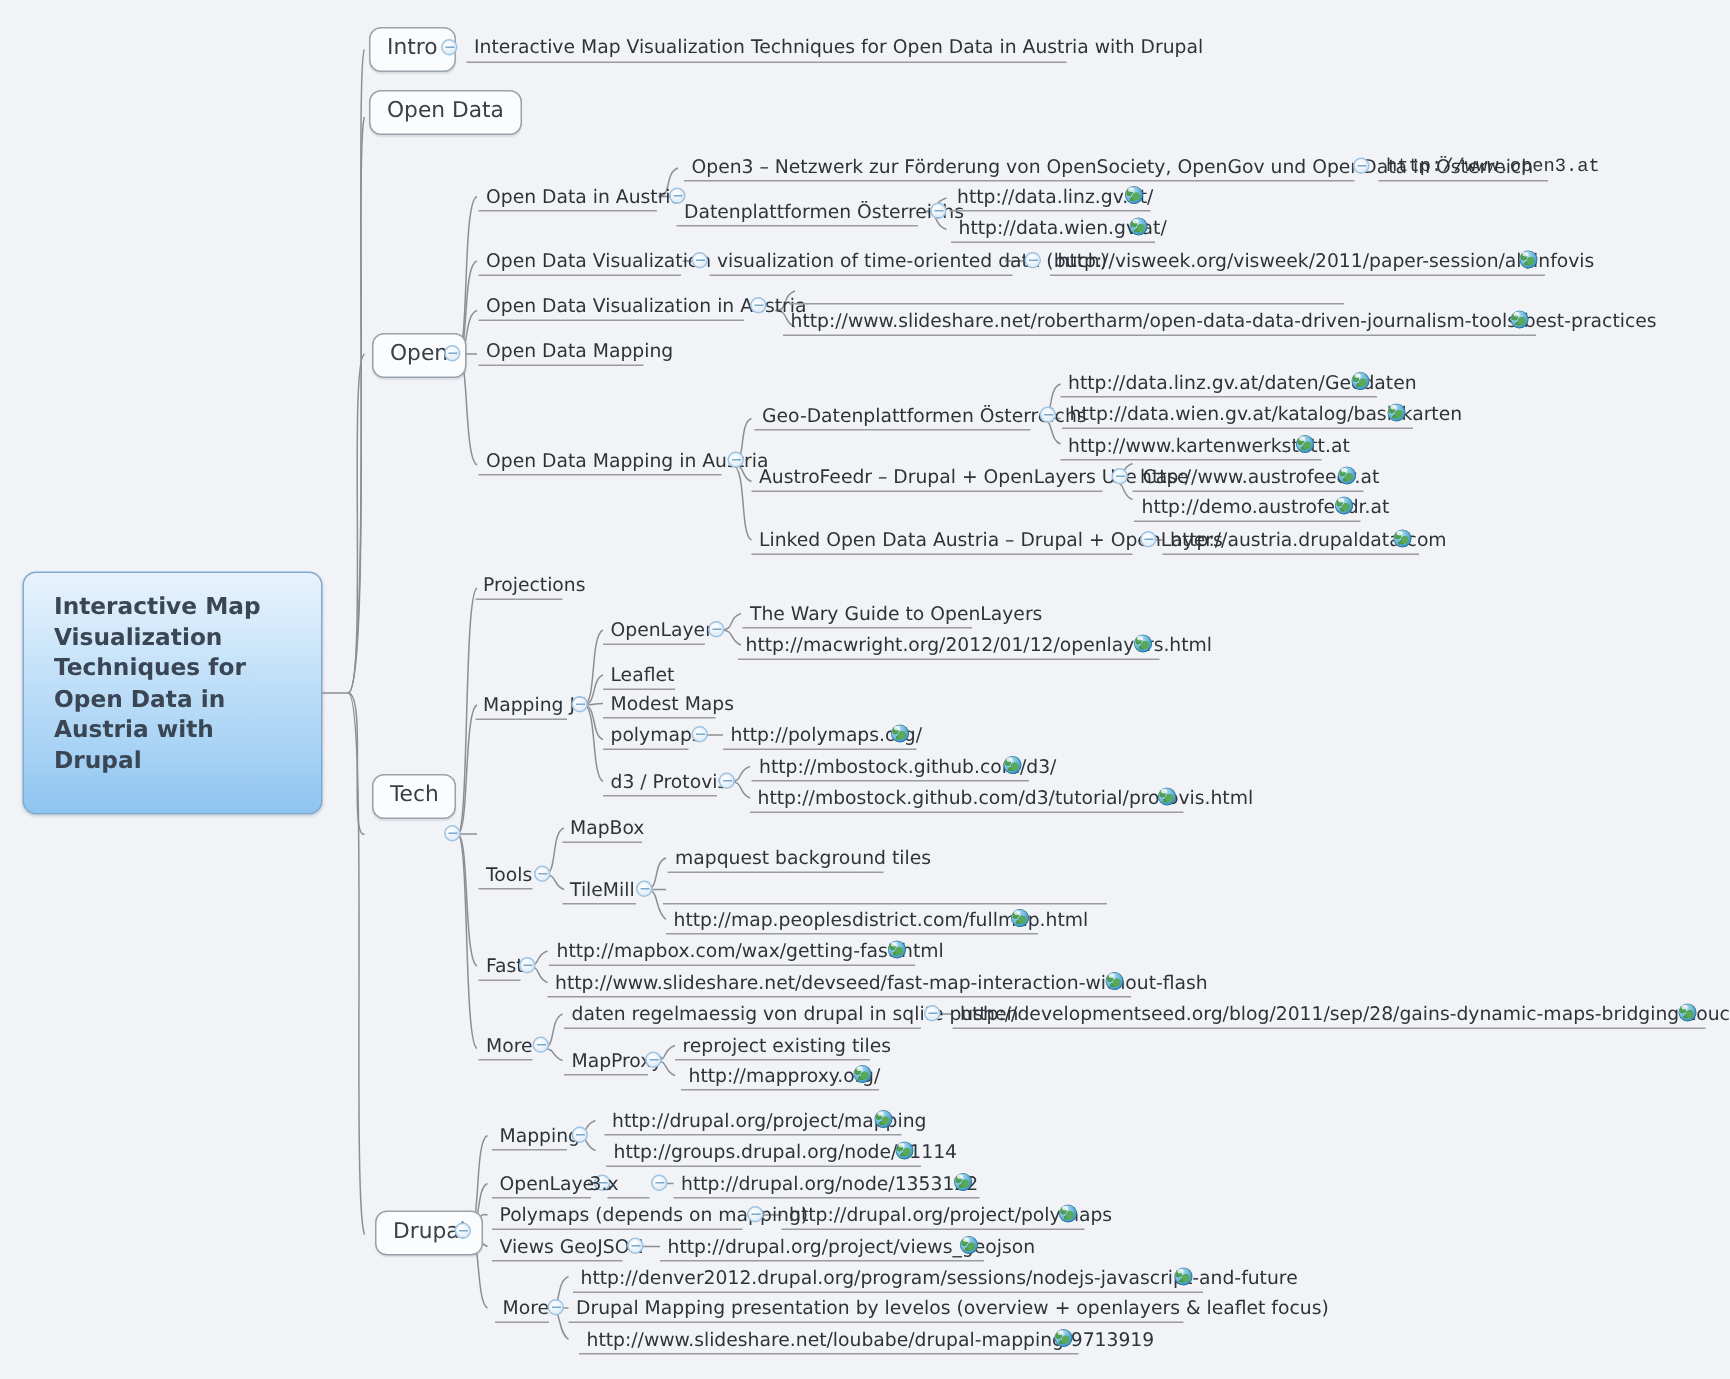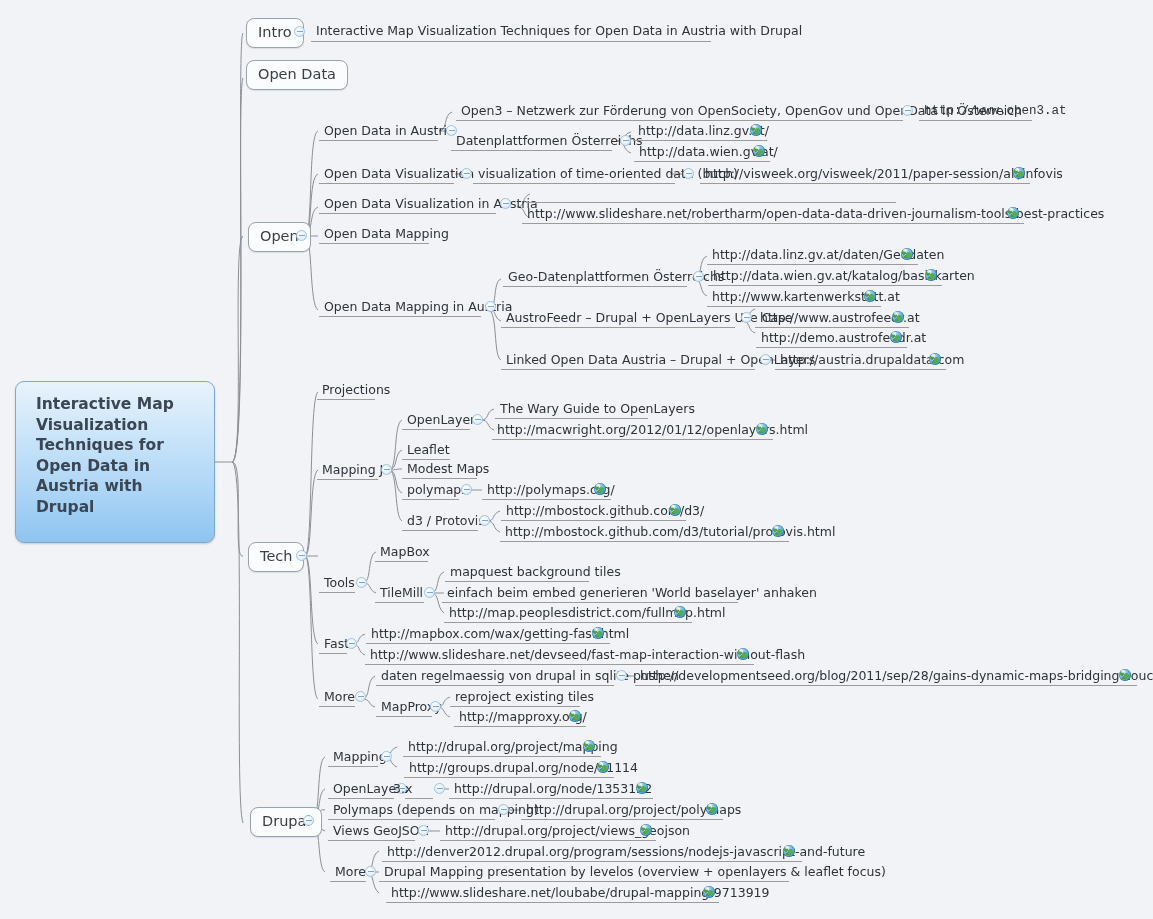--- a/index.html
+++ b/index.html
@@ -215,21 +215,21 @@
 
   <div class="nodebox" style="left:246px;top:60px;text-align:center;">
     <span>Open Data</span>
   </div>
 
   <div class="nodebox" style="left:248px;top:222px;">
     <span>Open</span>
   </div>
   <div class="marker" style="left:296px;top:230px;"></div>
 
-  <div class="nodebox" style="left:248px;top:542px;">
+  <div class="nodebox" style="left:248px;top:516px;">
     <span>Tech</span>
   </div>
   <div class="marker" style="left:296px;top:550px;"></div>
 
   <div class="nodebox" style="left:250px;top:807px;">
     <span>Drupal</span>
   </div>
   <div class="marker" style="left:303px;top:815px;"></div>
 
   <div class="topic" style="left:313px;top:24px;">
@@ -451,23 +451,20 @@
     <span>TileMill</span>
   </div>
   <div class="uline" style="left:375px;top:602px;width:49px;"></div>
   <div class="marker" style="left:424px;top:587px;"></div>
 
   <div class="topic" style="left:447px;top:565px;">
     <span>mapquest background tiles</span>
   </div>
   <div class="uline" style="left:445px;top:581px;width:144px;"></div>
 
-  <div class="topic" style="left:444px;top:586px;">
-    <span>einfach beim embed generieren 'World baselayer' anhaken</span>
-  </div>
   <div class="uline" style="left:442px;top:602px;width:296px;"></div>
 
   <div class="topic" style="left:446px;top:606px;">
     <span>http://map.peoplesdistrict.com/fullmap.html</span>
   </div>
   <div class="globe" style="left:674px;top:606px;"></div>
   <div class="uline" style="left:444px;top:622px;width:248px;"></div>
 
   <div class="topic" style="left:321px;top:637px;">
     <span>Fast</span>

